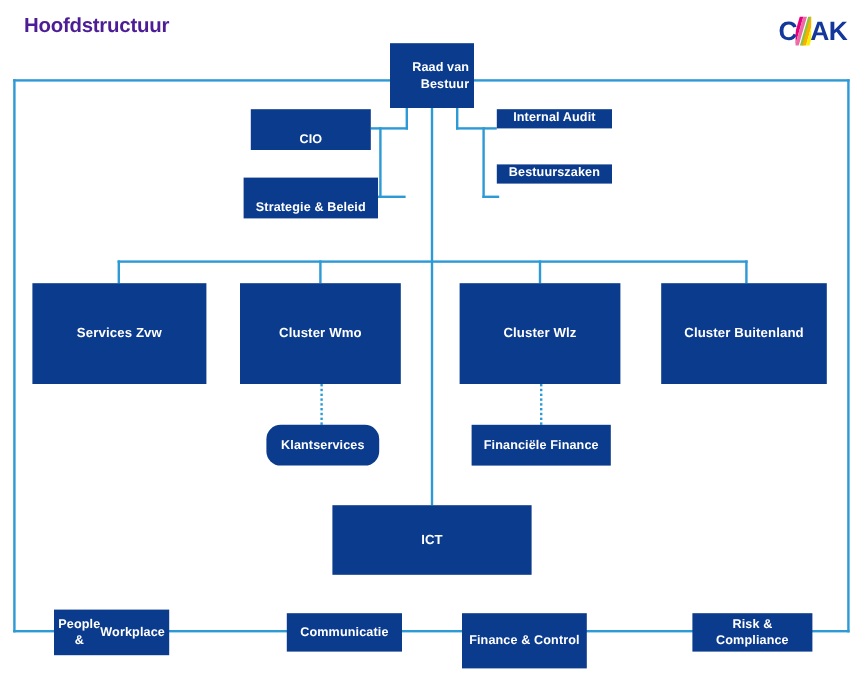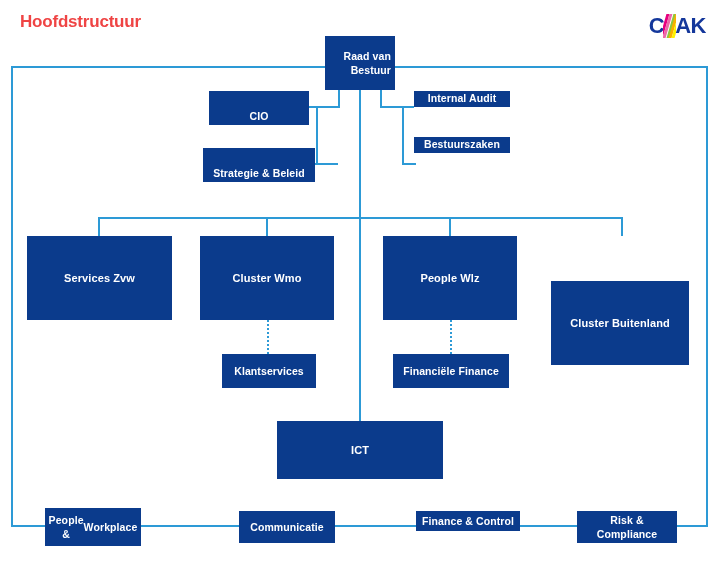--- a/index.html
+++ b/index.html
@@ -8,21 +8,21 @@
     background:#ffffff;
     font-family:"Liberation Sans", sans-serif;
     overflow:hidden;
     position:relative;
   }
   #canvas{position:absolute;left:0;top:0;width:720px;height:561px;}
 
   
   .title{
     position:absolute;left:20px;top:12px;
-    font-size:17px;font-weight:bold;color:#ef4444;
+    font-size:17px;font-weight:bold;color:#4c1d95;
     letter-spacing:-0.2px;
   }
   .logo{
     position:absolute;right:14px;top:13px;
     height:26px;display:flex;align-items:center;
   }
   .logo-text{
     font-size:22px;font-weight:bold;color:#14379b;
     letter-spacing:-0.5px;line-height:1;
     display:flex;align-items:center;
@@ -115,29 +115,29 @@
     <span>Bestuur</span>
   </div>
 
   <div class="box top" style="left:209px; top:91px; width:100px; height:34px;">CIO</div>
   <div class="box top" style="left:203px; top:148px; width:112px; height:34px;">Strategie &amp; Beleid</div>
   <div class="box top" style="left:414px; top:91px; width:96px; height:16px;">Internal Audit</div>
   <div class="box top" style="left:414px; top:137px; width:96px; height:16px;">Bestuurszaken</div>
 
   <div class="box cluster" style="left:27px; top:236px; width:145px; height:84px;">Services Zvw</div>
   <div class="box cluster" style="left:200px; top:236px; width:134px; height:84px;">Cluster Wmo</div>
-  <div class="box cluster" style="left:383px; top:236px; width:134px; height:84px;">People Wlz</div>
-  <div class="box cluster" style="left:551px; top:236px; width:138px; height:84px;margin-top:45px;">Cluster Buitenland</div>
+  <div class="box cluster" style="left:383px; top:236px; width:134px; height:84px;">Cluster Wlz</div>
+  <div class="box cluster" style="left:551px; top:236px; width:138px; height:84px;">Cluster Buitenland</div>
 
-  <div class="box" style="left:222px; top:354px; width:94px; height:34px;">Klantservices</div>
+  <div class="box" style="left:222px; top:354px; width:94px; height:34px;border-radius:12px;">Klantservices</div>
   <div class="box" style="left:393px; top:354px; width:116px; height:34px;">Financiële Finance</div>
 
   <div class="box cluster" style="left:277px; top:421px; width:166px; height:58px;">ICT</div>
 
   <div class="box" style="left:45px; top:508px; width:96px; height:38px; flex-direction:row;">
     <span>People &amp;</span>
     <span>Workplace</span>
   </div>
   <div class="box" style="left:239px; top:511px; width:96px; height:32px;">Communicatie</div>
-  <div class="box" style="left:416px; top:511px; width:104px; height:20px;">Finance &amp; Control</div>
+  <div class="box" style="left:385px; top:511px; width:104px; height:46px;">Finance &amp; Control</div>
   <div class="box" style="left:577px; top:511px; width:100px; height:32px;">Risk &amp; Compliance</div>
 
 </div>
 
 </body></html>

